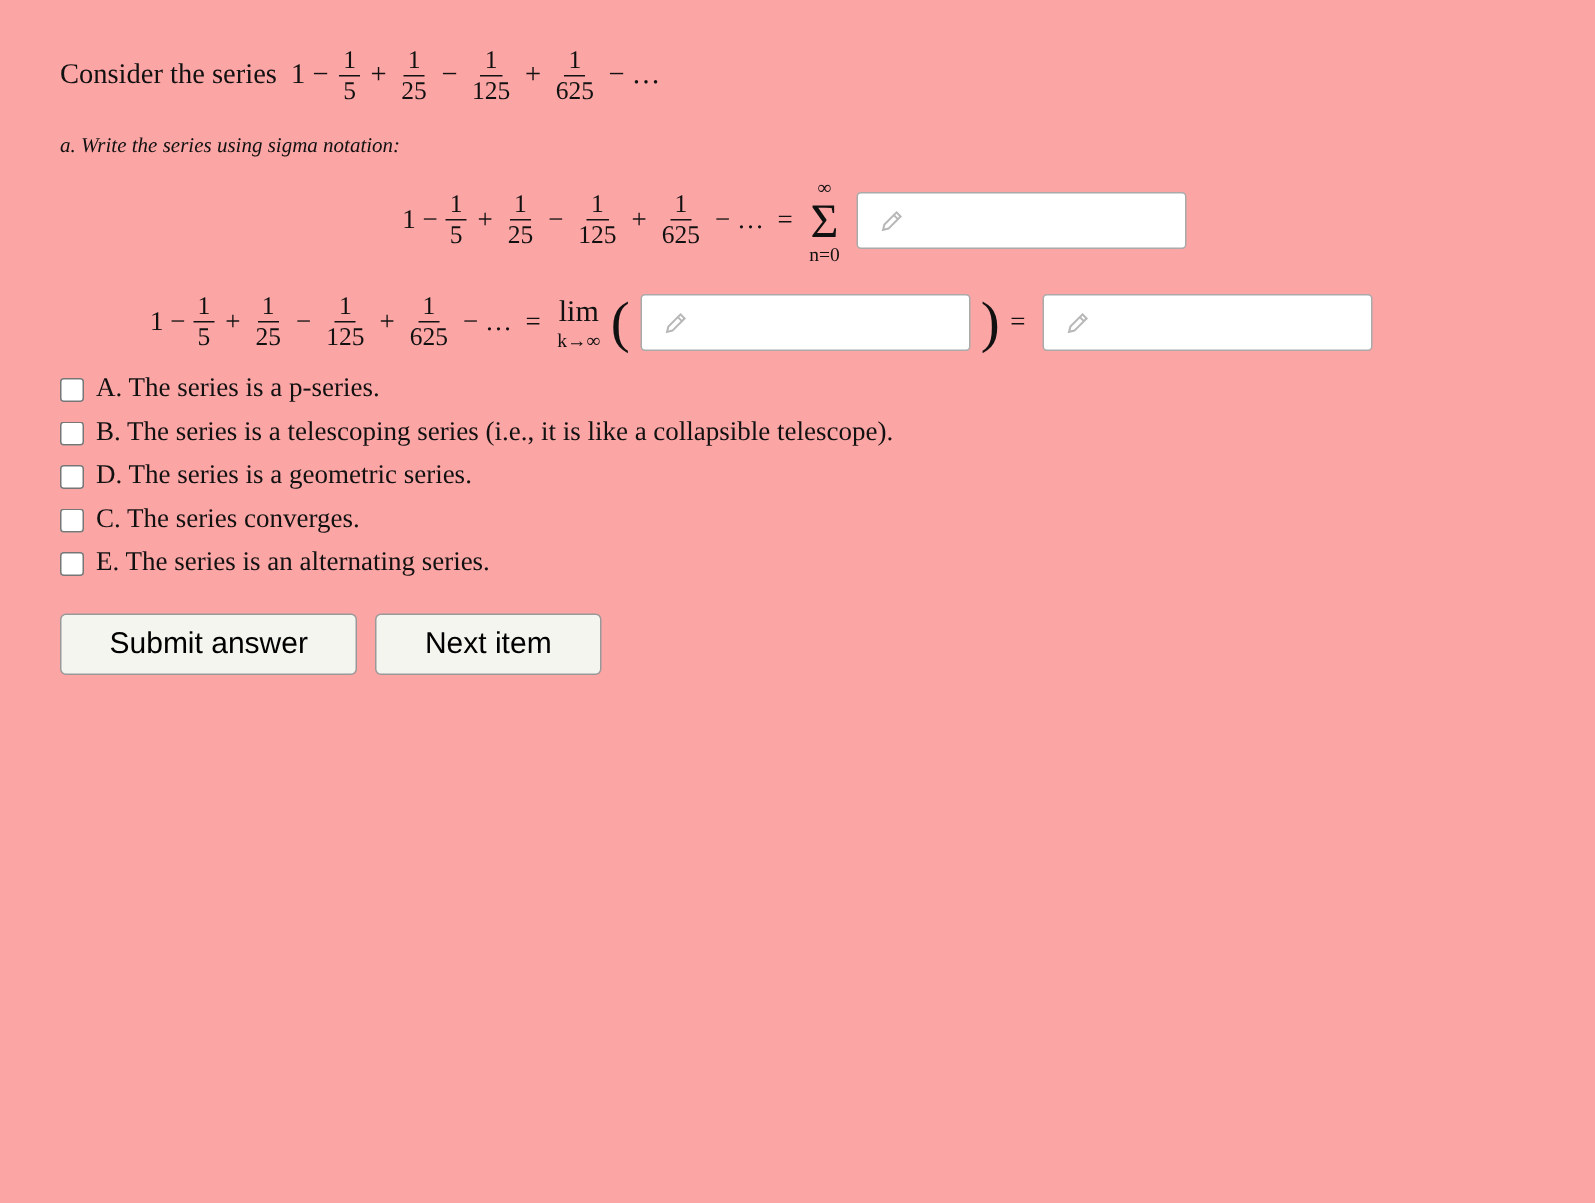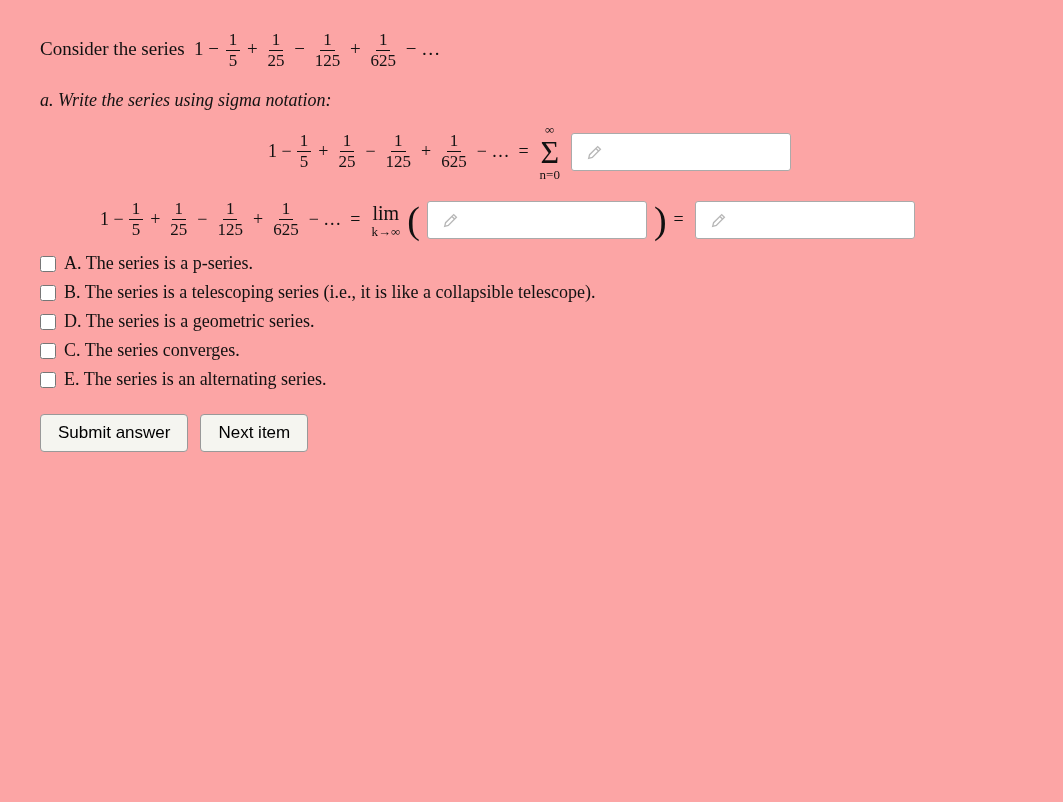--- a/index.html
+++ b/index.html
@@ -45,21 +45,21 @@
     }
 
     .fraction .denom {
       padding: 0 3px;
       line-height: 1.2;
       text-align: center;
     }
 
     .part-label {
       font-style: italic;
-      font-size: 18px;
+      font-size: 14px;
       margin-bottom: 10px;
       margin-top: 10px;
     }
 
     .part-a-section {
       margin: 10px 0 18px 0;
     }
 
     .part-c-section {
       margin: 10px 0 18px 0;
@@ -151,42 +151,42 @@
     .series-row-b {
       display: flex;
       align-items: center;
       justify-content: flex-start;
       margin: 12px 0;
       padding-left: 60px;
     }
 
     .checkbox-option {
       display: flex;
-      align-items: flex-start;
+      align-items: center;
       margin: 8px 0;
       gap: 8px;
       font-size: 18px;
     }
 
     .checkbox-option input[type="checkbox"] {
       margin-top: 3px;
       width: 16px;
       height: 16px;
     }
 
     .buttons-row {
       display: flex;
       align-items: center;
       gap: 12px;
       margin-top: 24px;
     }
 
     .btn {
-      padding: 8px 17px;
-      font-size: 17px;
+      padding: 8px 32px;
+      font-size: 20px;
       border: 1.5px solid #999;
       background: #f5f5f0;
       border-radius: 4px;
       cursor: pointer;
       font-family: Arial, sans-serif;
     }
 
     .inline-math {
       display: inline-flex;
       align-items: center;

